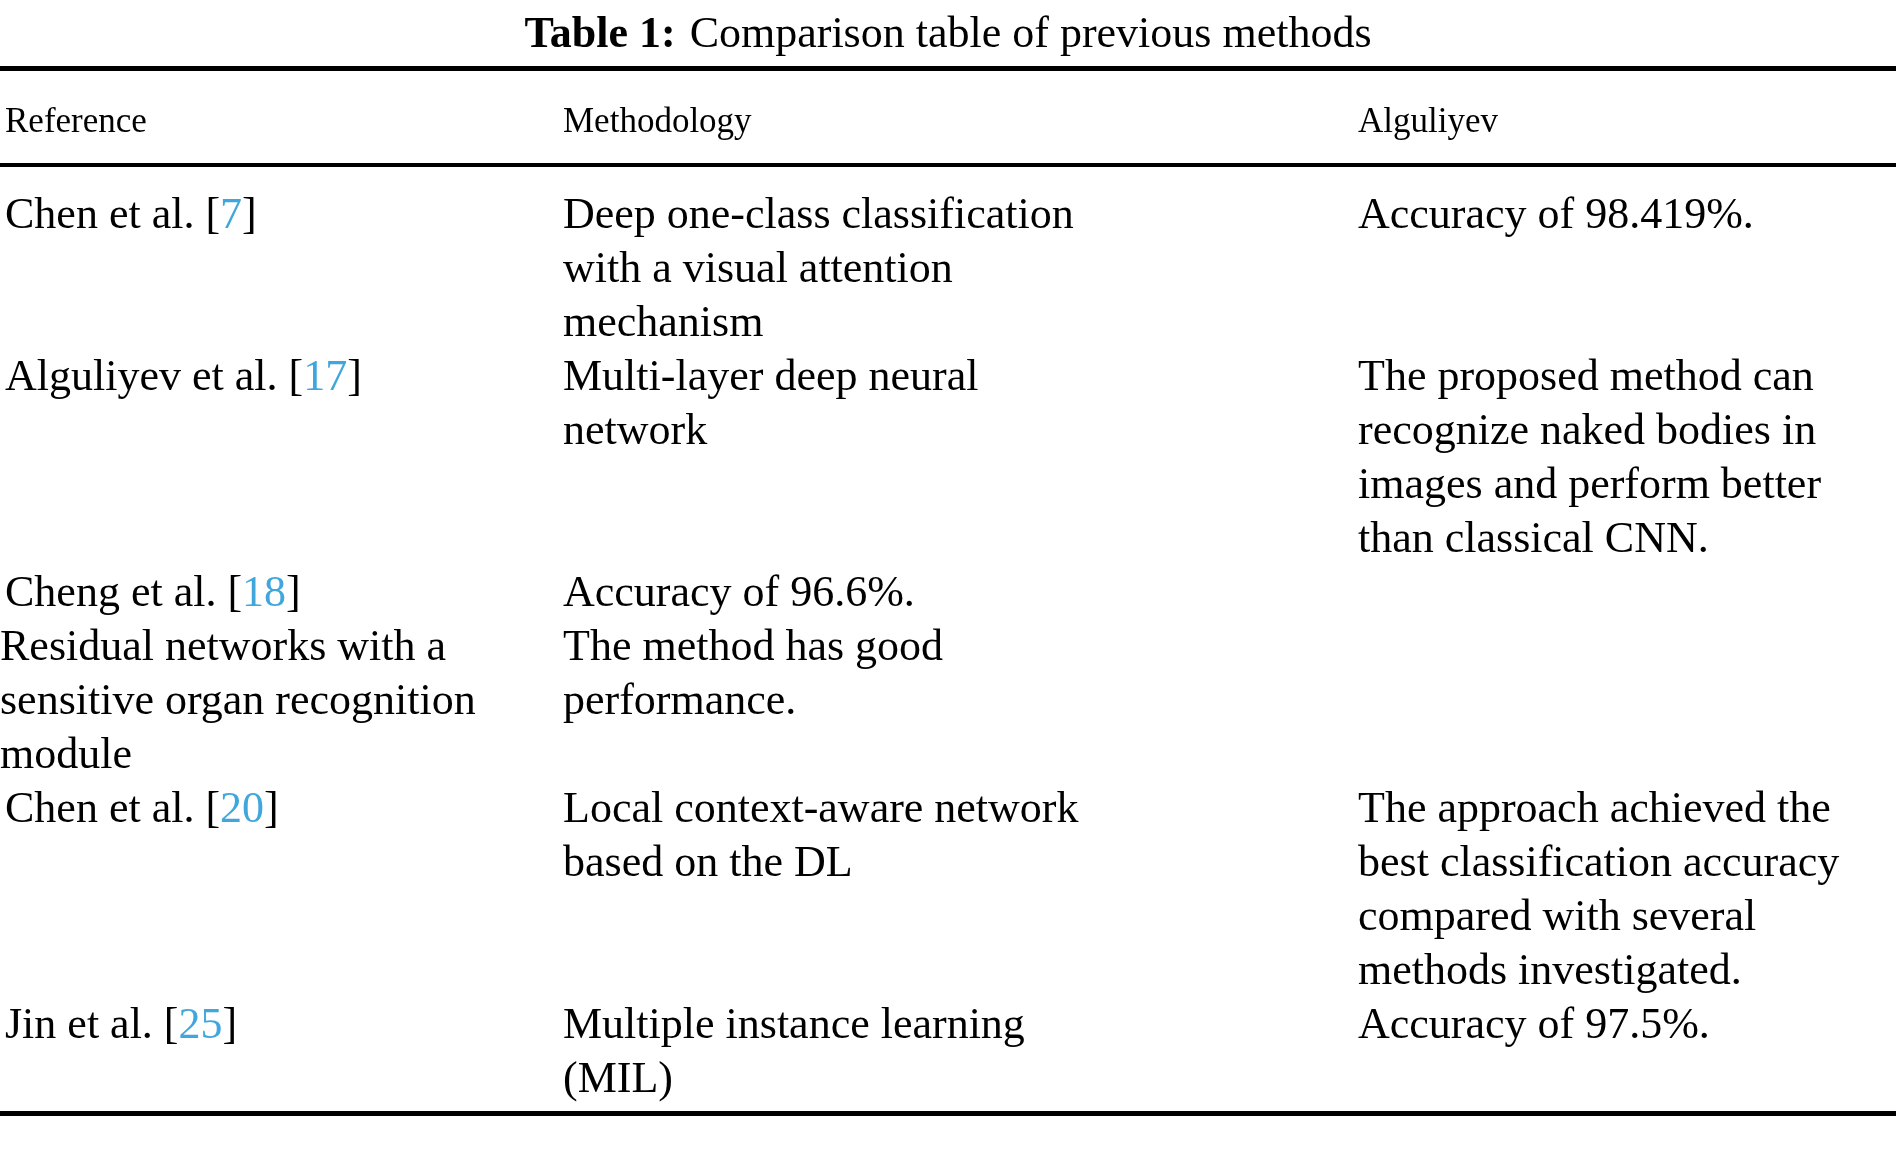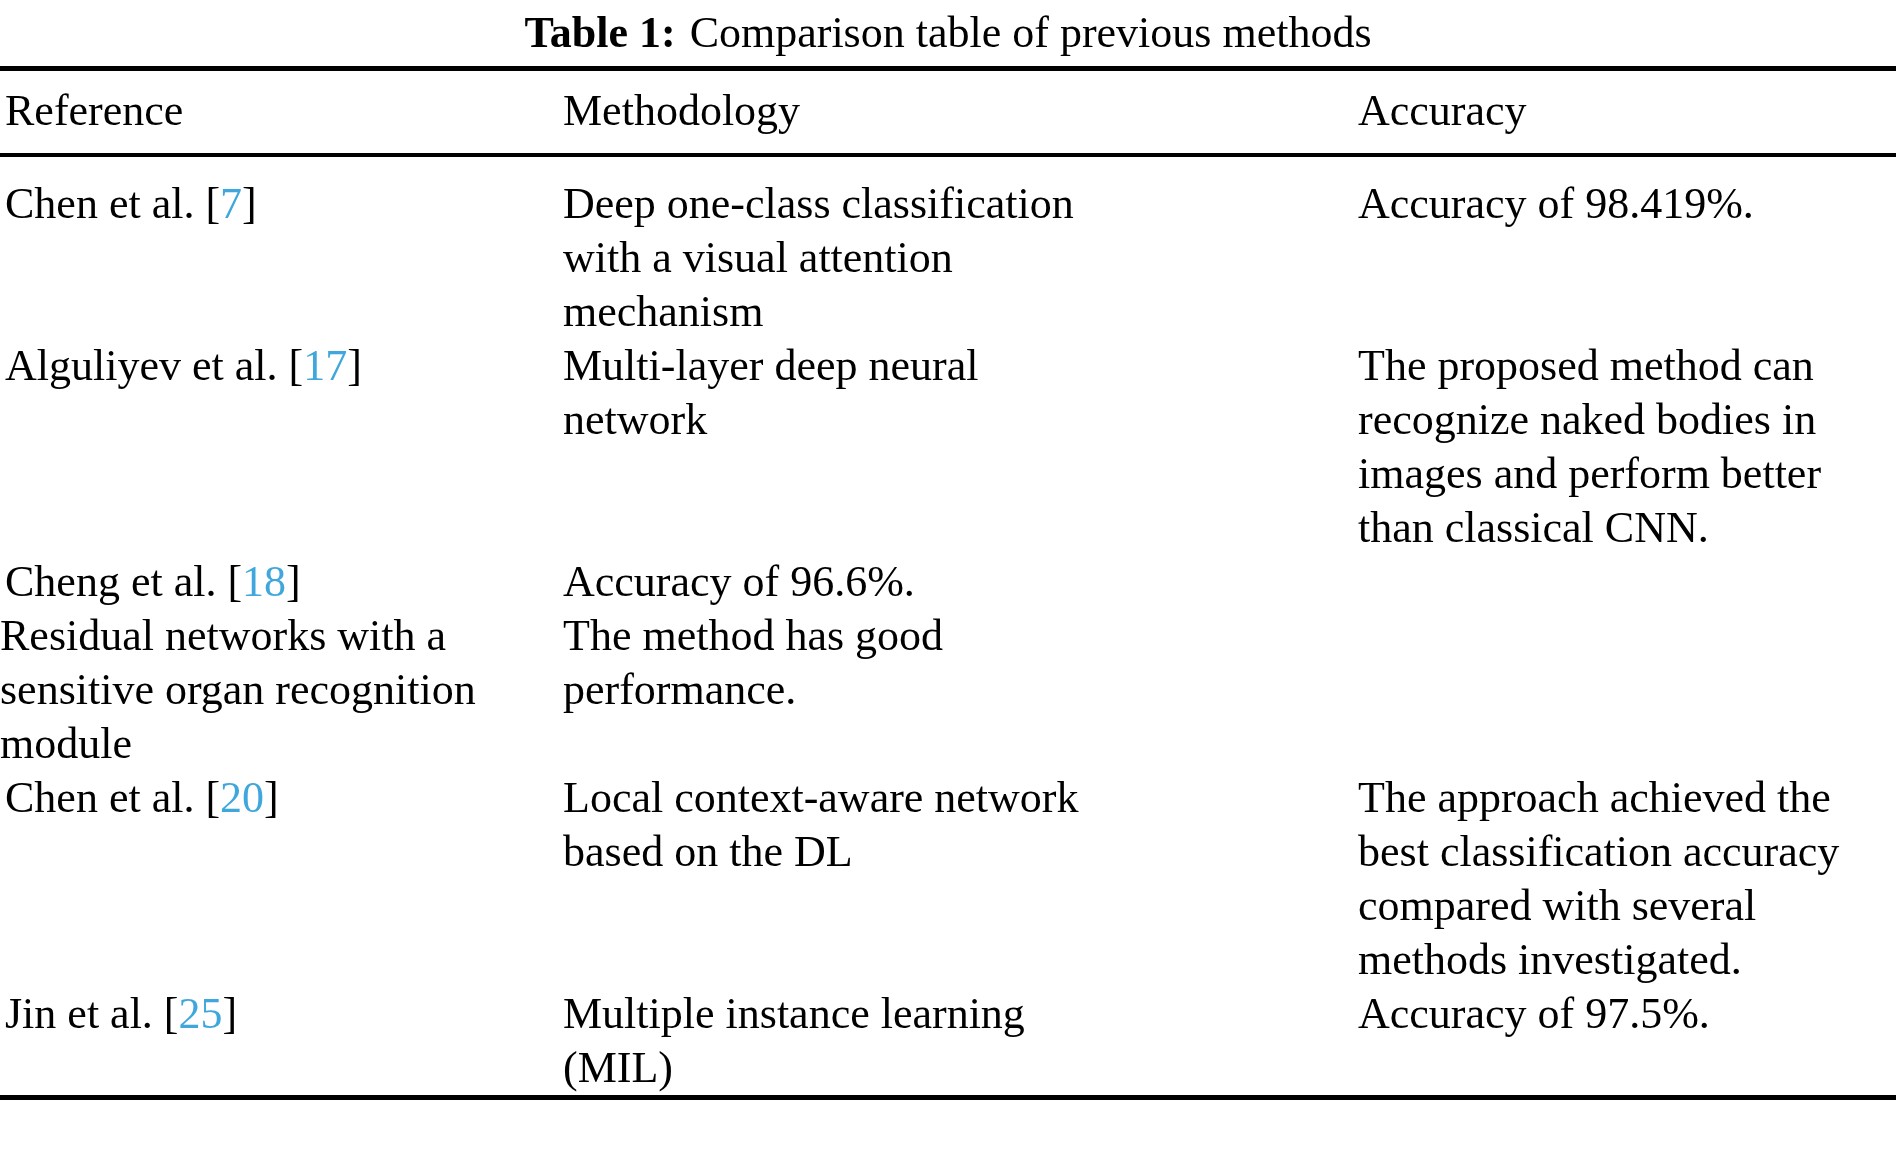--- a/index.html
+++ b/index.html
@@ -34,25 +34,27 @@
   }
   .grid-row {
     display: grid;
     grid-template-columns: 563px 795px 1fr;
   }
   .head-row {
     border-bottom: 4px solid #000000;
     padding: 14px 0 16px 0;
   }
   .head-cell {
-    font-size: 44px;
+    font-size: 35px;
     line-height: 52px;
+    margin-top: 10px;
   }
   .body-rows {
     padding-top: 20px;
+    padding-bottom: 6px;
   }
   .cell {
     font-size: 44px;
     line-height: 54px;
     vertical-align: top;
     white-space: pre-line;
   }
   .ref-cell, .head-cell.first {
     padding-left: 5px;
   }
@@ -69,21 +71,21 @@
 
   <div class="caption">
     <span class="cap-label">Table 1:</span><span>Comparison table of previous methods</span>
   </div>
 
   <div class="tbl">
 
     <div class="grid-row head-row">
       <div class="head-cell first">Reference</div>
       <div class="head-cell">Methodology</div>
-      <div class="head-cell">Accuracy</div>
+      <div class="head-cell">Alguliyev</div>
     </div>
 
     <div class="body-rows">
 
       <div class="grid-row">
         <div class="cell ref-cell"><span>Chen et al. [</span><span class="cite">7</span><span>]</span></div>
         <div class="cell">Deep one-class classification
 with a visual attention
 mechanism</div>
         <div class="cell">Accuracy of 98.419%.</div>

